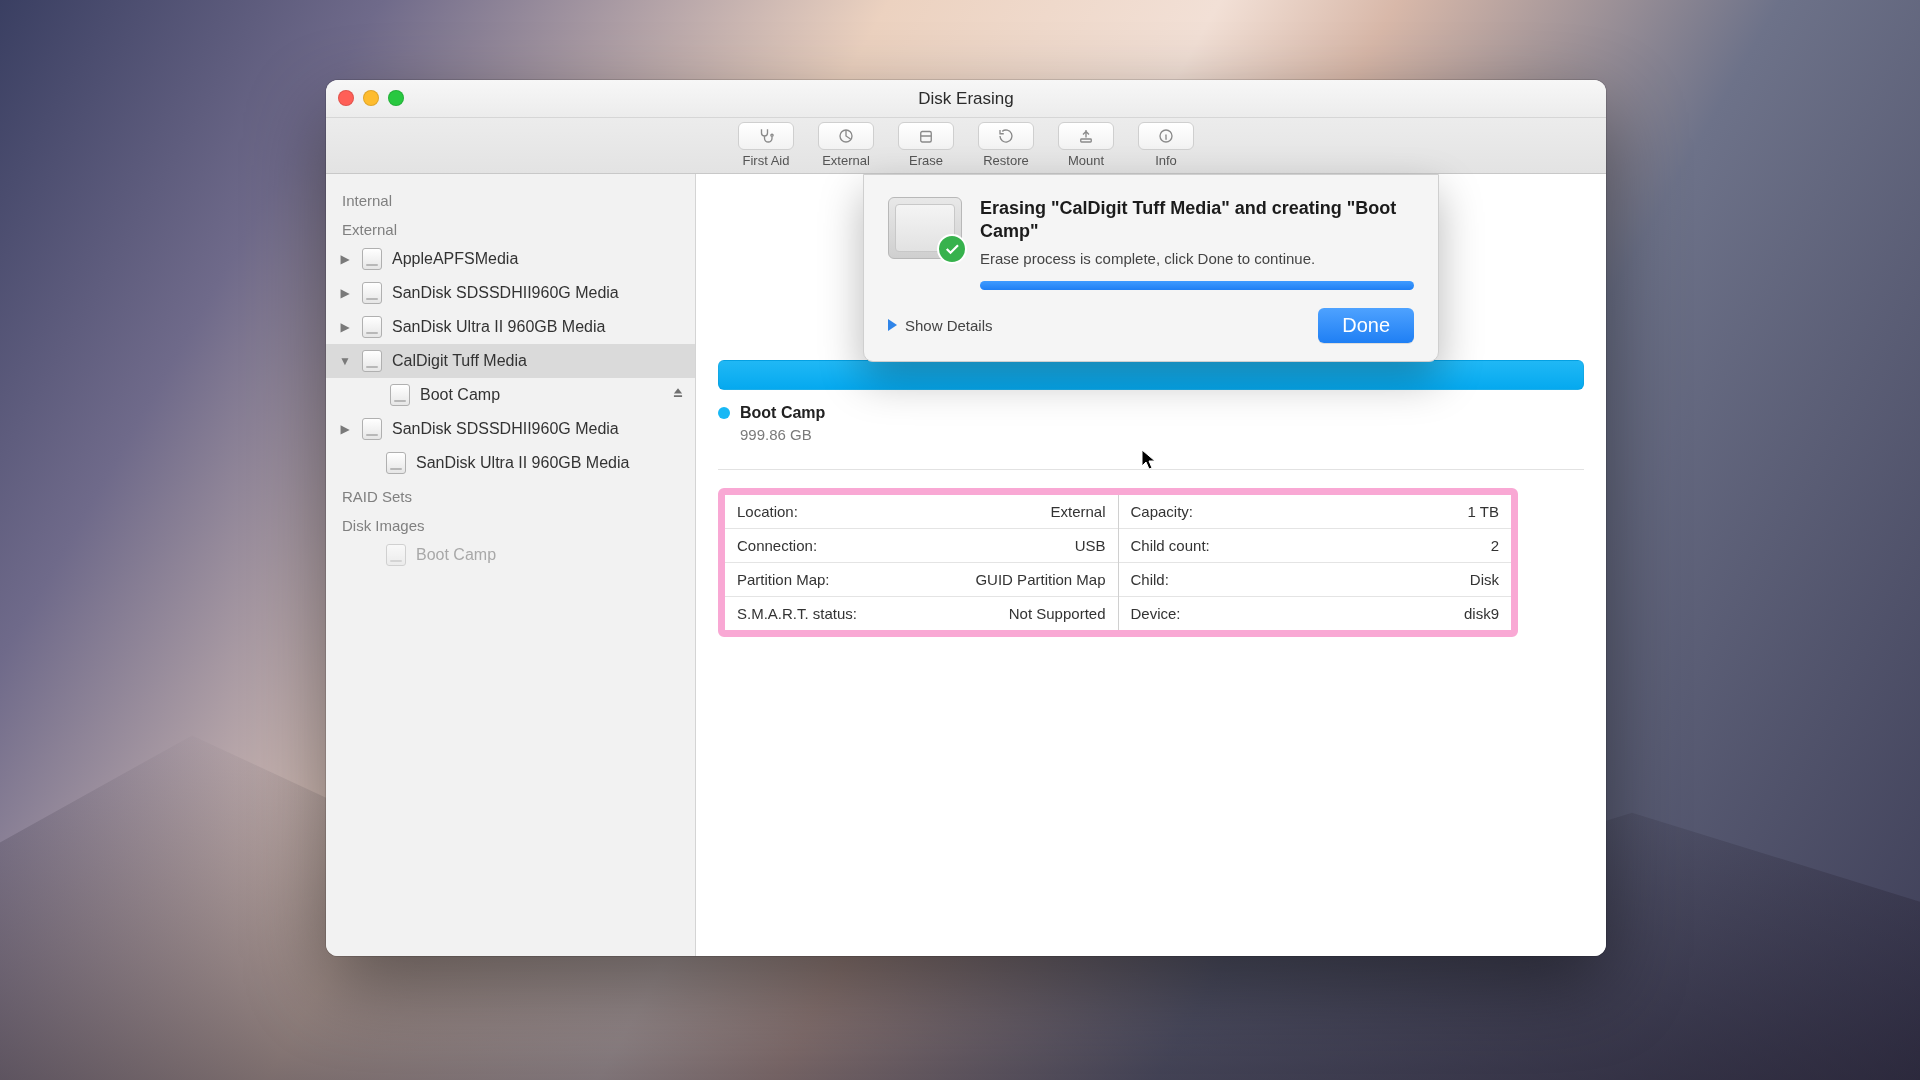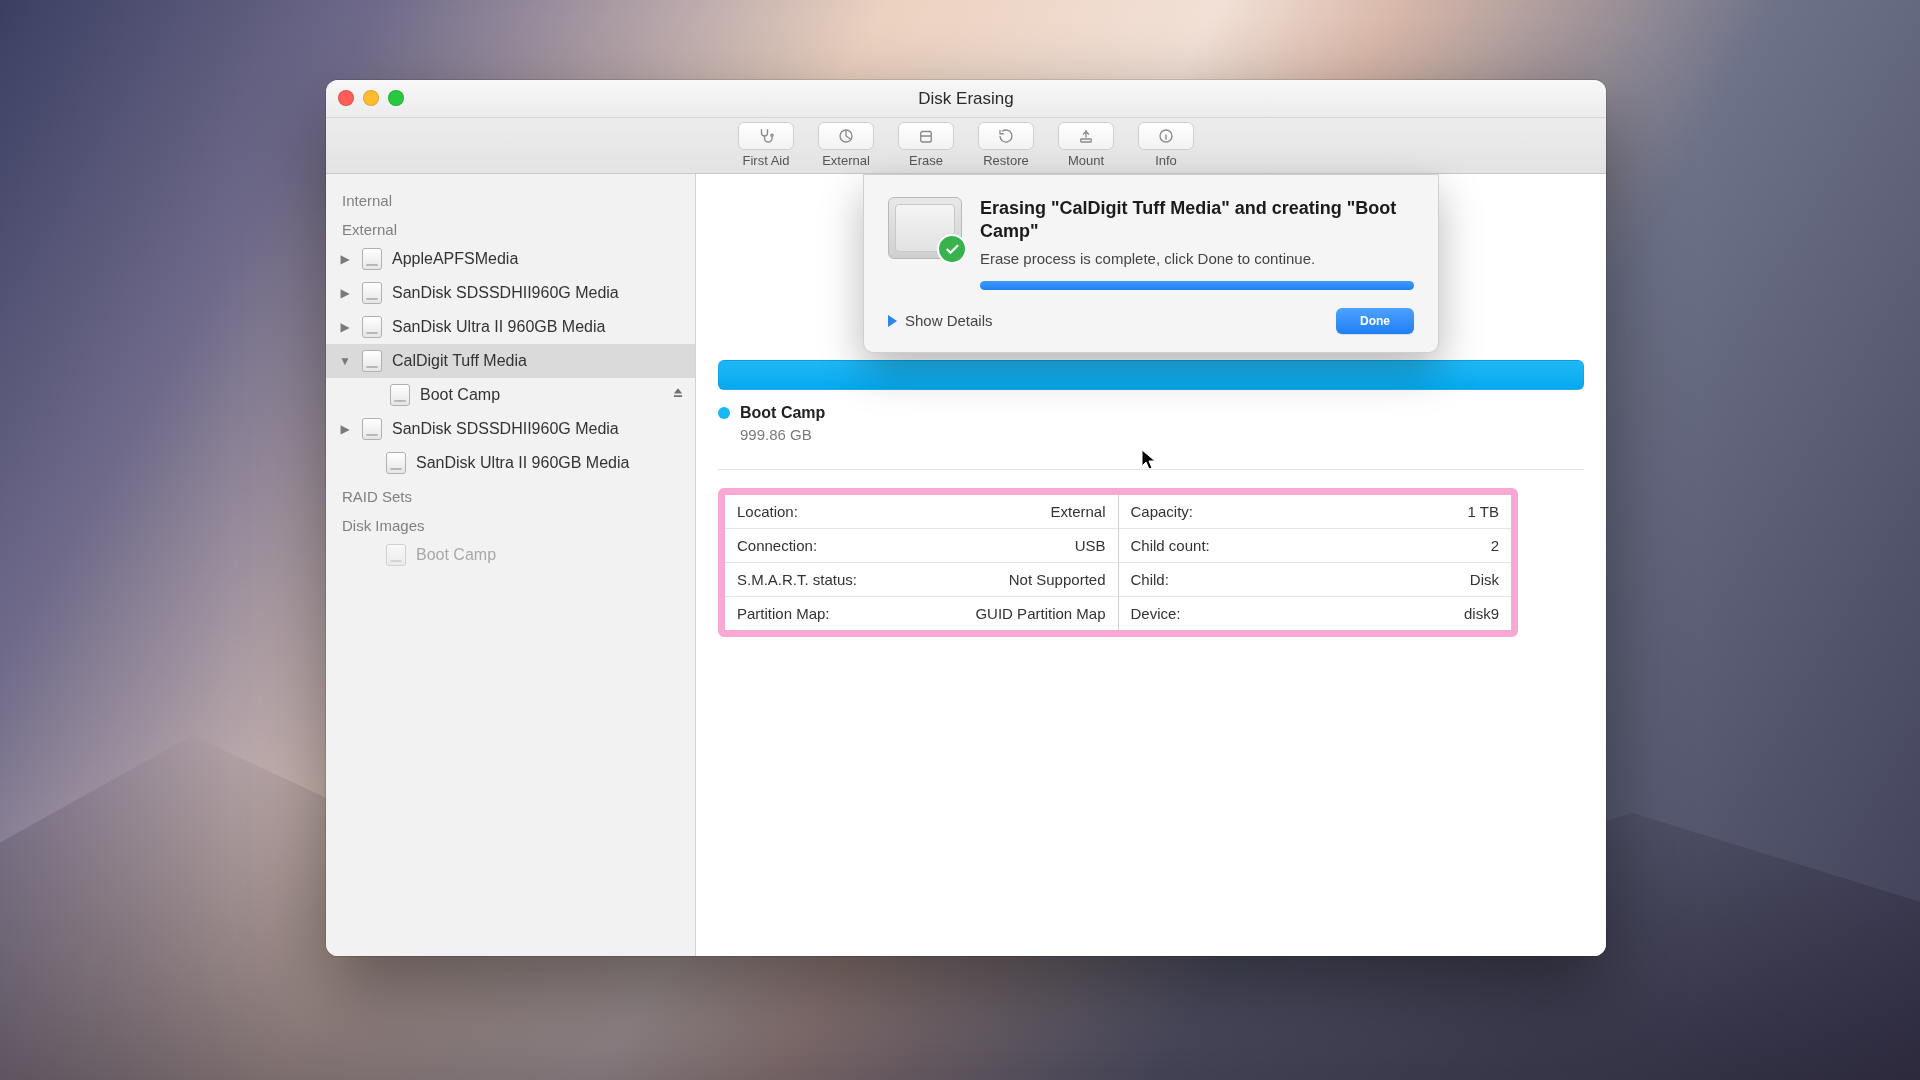--- a/index.html
+++ b/index.html
@@ -133,22 +133,22 @@
     height:9px; background:#d9d9d9; border-radius:5px; margin-top:14px; overflow:hidden;
   }
   .progress-fill { width:100%; height:100%; background: linear-gradient(#3f9bff,#1f7ff4); }
   .sheet-foot { display:flex; align-items:center; justify-content:space-between; margin-top:18px; }
   .show-details { display:flex; align-items:center; gap:8px; color:#444; font-size:15px; }
   .disc-tri {
     width:0; height:0; border-top:6px solid transparent; border-bottom:6px solid transparent;
     border-left:9px solid #2f84e8;
   }
   .done-btn {
-    background: linear-gradient(#4ea2ff,#1f7ff4); color:#fff; font-size:12px;
-    border:none; border-radius:6px; padding:6px 24px; font-weight:700;
+    background: linear-gradient(#4ea2ff,#1f7ff4); color:#fff; font-size:20px;
+    border:none; border-radius:6px; padding:6px 24px; font-weight:400;
     box-shadow: 0 1px 0 rgba(0,0,0,0.1);
   }
 
   .cursor {
     position:absolute; width:16px; height:22px; pointer-events:none; z-index:60;
   }
   .cursor svg { width:100%; height:100%; }
 </style>
 </head>
 <body>
@@ -294,26 +294,26 @@
         <div class="info-col">
           <div class="info-row">
             <span class="k">Location:</span>
             <span class="v">External</span>
           </div>
           <div class="info-row">
             <span class="k">Connection:</span>
             <span class="v">USB</span>
           </div>
           <div class="info-row">
+            <span class="k">Partition Map:</span>
+            <span class="v">GUID Partition Map</span>
+          </div>
+          <div class="info-row">
             <span class="k">S.M.A.R.T. status:</span>
             <span class="v">Not Supported</span>
-          </div>
-          <div class="info-row">
-            <span class="k">Partition Map:</span>
-            <span class="v">GUID Partition Map</span>
           </div>
         </div>
         <div class="info-col">
           <div class="info-row">
             <span class="k">Capacity:</span>
             <span class="v">1 TB</span>
           </div>
           <div class="info-row">
             <span class="k">Child count:</span>
             <span class="v">2</span>

